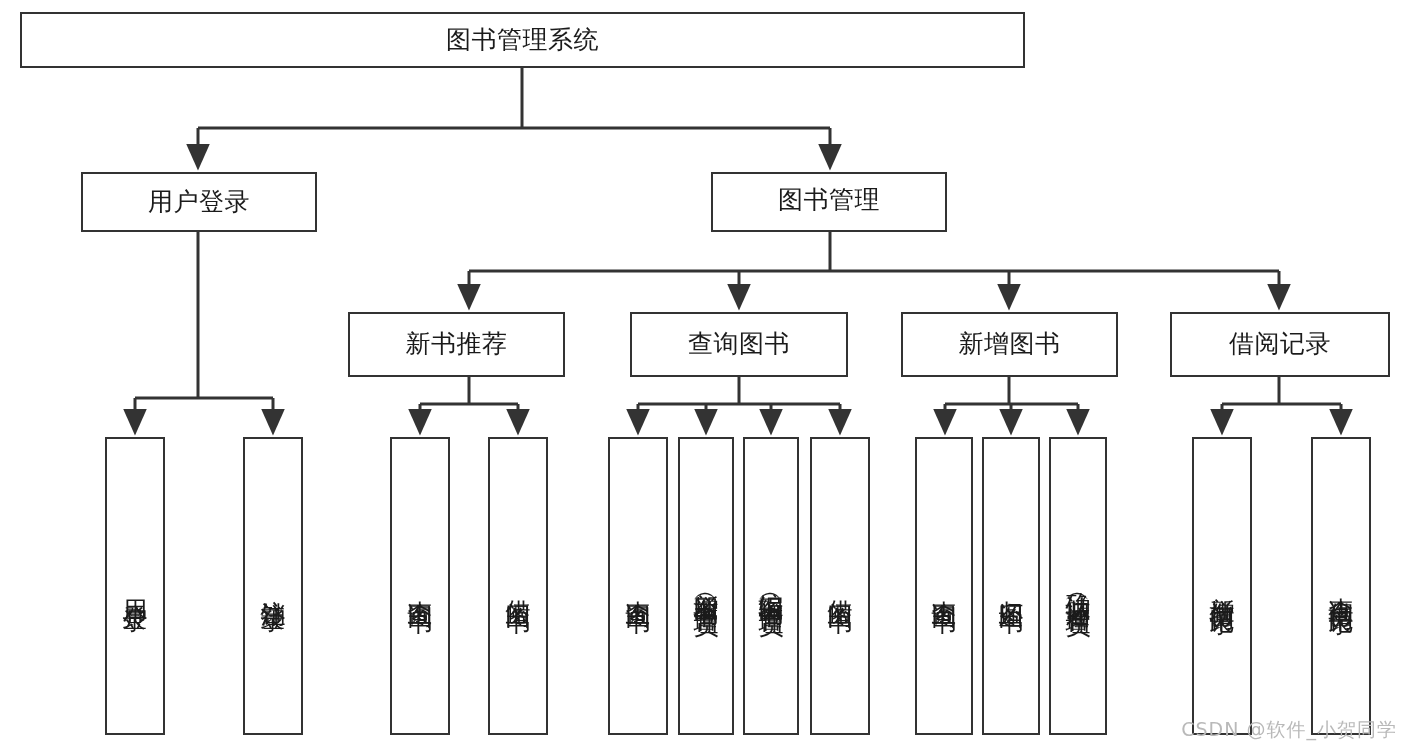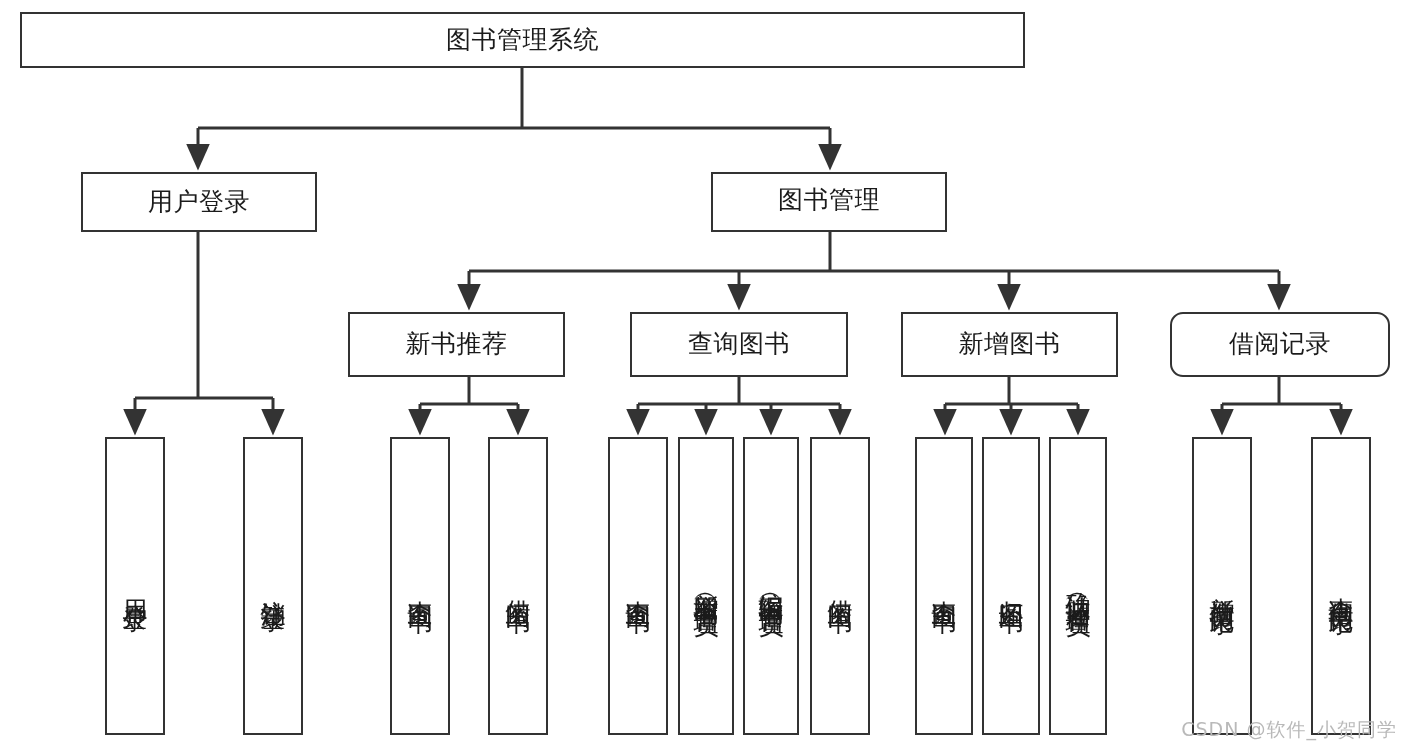--- a/index.html
+++ b/index.html
@@ -133,21 +133,21 @@
   </div>
 
   <div class="node horiz" style="left:630px;top:312px;width:218px;height:65px;">
     <span class="lbl">查询图书</span>
   </div>
 
   <div class="node horiz" style="left:901px;top:312px;width:217px;height:65px;">
     <span class="lbl">新增图书</span>
   </div>
 
-  <div class="node horiz" style="left:1170px;top:312px;width:220px;height:65px;border-radius:13px;">
+  <div class="node horiz" style="left:1170px;top:312px;width:220px;height:65px;">
     <span class="lbl">借阅记录</span>
   </div>
 
   <div class="node vert mid" style="left:105px;top:437px;width:60px;height:298px;">
     <span class="lbl" style="margin-top: 141px;">用户登录</span>
   </div>
   <div class="node vert mid" style="left:243px;top:437px;width:60px;height:298px;">
     <span class="lbl" style="margin-top: 141px;">注销登录</span>
   </div>
 

